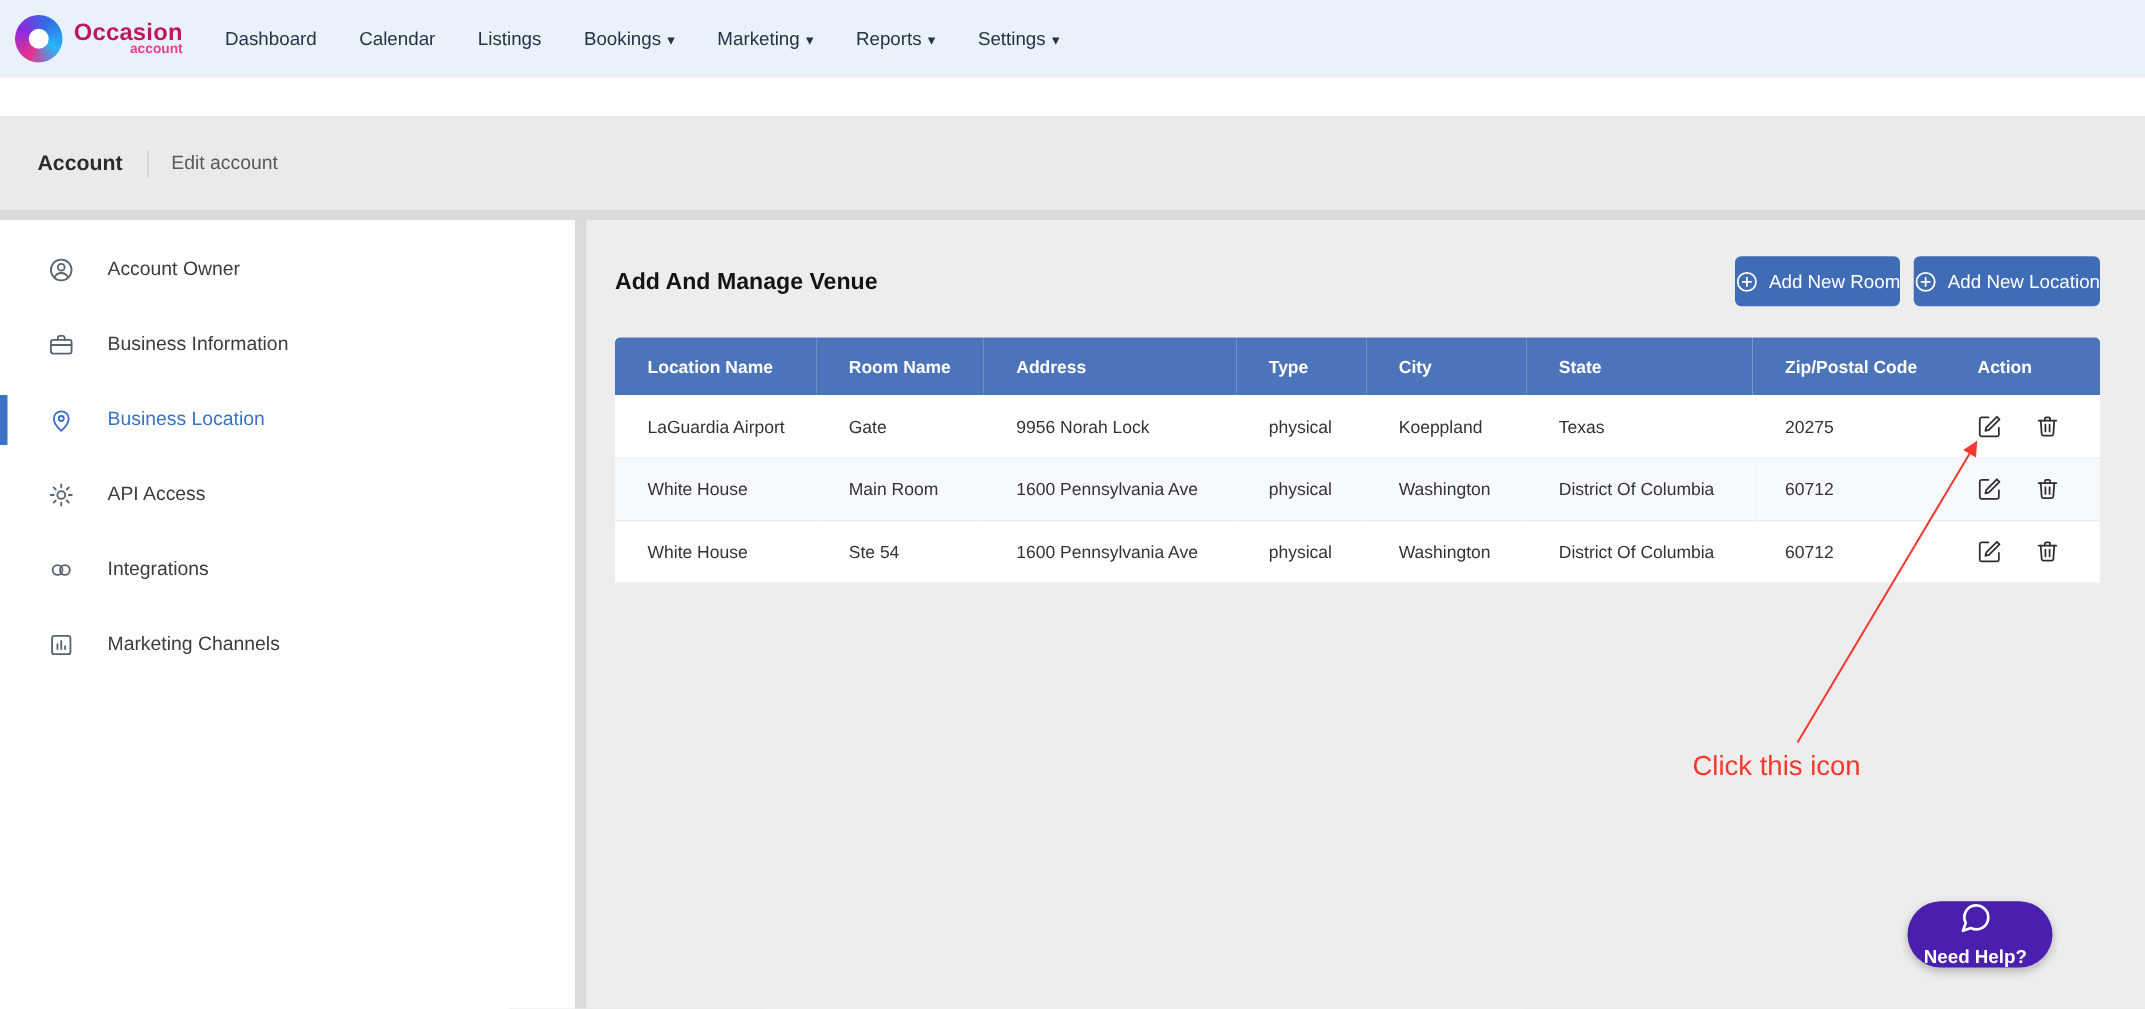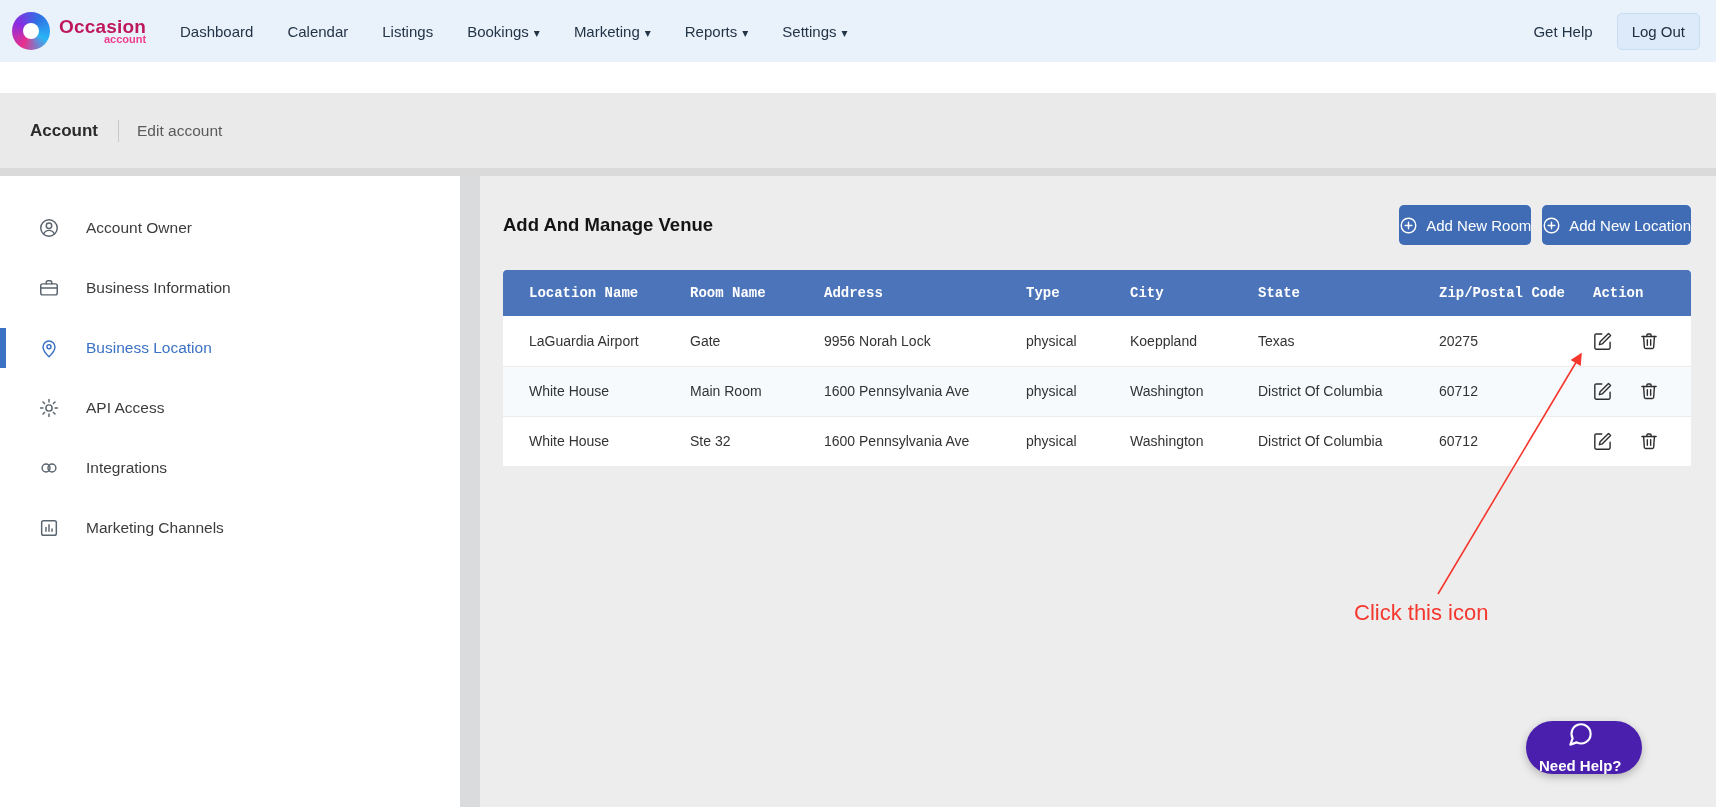--- a/index.html
+++ b/index.html
@@ -42,21 +42,21 @@
   
   .white-strip { height:31px; background:#ffffff; }
   .breadcrumb-bar { height:75px; background:#eaeaea; display:flex; align-items:center; padding-left:30px; }
   .bc-section { font-size:17px; font-weight:bold; color:#2b2b2b; }
   .bc-sep { width:1px; height:22px; background:#c9c9c9; margin:0 18px 0 20px; }
   .bc-current { font-size:15.5px; color:#5a5a5a; }
   .divider-strip { height:8px; background:#dadada; }
 
   
   .main { display:flex; height:631px; background:#d9dbdd; }
-  .sidebar { width:460px; background:#ffffff; padding-top:22px; flex-shrink:0; margin-right:20px; }
+  .sidebar { width:460px; background:#ffffff; padding-top:10px; flex-shrink:0; margin-right:9px; }
   .sidebar-item {
     height:60px; display:flex; align-items:center; gap:26px; padding-left:38px;
     position:relative; cursor:pointer; font-size:15.5px; color:#3c3c3c;
   }
   .sidebar-item svg { color:#5a646e; flex-shrink:0; }
   .sidebar-item.active { color:#3b72c4; }
   .sidebar-item.active svg { color:#3b72c4; }
   .sidebar-item.active::before {
     content:""; position:absolute; left:0; top:10px; bottom:10px; width:6px; background:#3b72c4;
   }
@@ -68,21 +68,21 @@
   .btn-primary {
     height:40px; background:#3f6cb5; color:#fff; border:none; border-radius:5px;
     font-size:15px; display:flex; align-items:center; gap:8px; padding:0 0;
     cursor:pointer; font-family:inherit; white-space:nowrap;
   }
 
   
   .venue-table { margin-top:25px; border-collapse:collapse; table-layout:fixed; width:1188px; background:#fff; }
   .venue-table thead th {
     background:#4b74ba; color:#fff; font-size:14px; font-weight:bold;
-    text-align:left; height:46px; padding:0 0 0 26px; white-space:nowrap;font-family:Liberation Mono, monospace;
+    text-align:left; height:46px; padding:0 0 0 26px; white-space:nowrap;
   }
   .venue-table thead th:first-child { border-top-left-radius:4px; }
   .venue-table thead th:last-child { border-top-right-radius:4px; }
   .venue-table tbody td {
     height:50px; font-size:14px; color:#333; padding:0 0 0 26px;
     border-bottom:1px solid #ececec; background:#fff; white-space:nowrap; overflow:hidden;
   }
   .venue-table tbody tr:nth-child(2) td { background:#f7fafd; }
   .actions { display:flex; align-items:center; gap:26px; }
   .icon-btn { background:none; border:none; padding:0; cursor:pointer; display:inline-flex; align-items:center; }
@@ -134,24 +134,20 @@
     <a class="nav-item">
         <span>Reports</span>
         <span class="caret"></span>
       </a>
     <a class="nav-item">
         <span>Settings</span>
         <span class="caret"></span>
       </a>
   </nav>
 
-  <div class="nav-right">
-    <a class="get-help">Get Help</a>
-    <button class="logout-btn">Log Out</button>
-  </div>
 </header>
 
 <div class="white-strip"></div>
 <div class="breadcrumb-bar">
   <span class="bc-section">Account</span>
   <span class="bc-sep"></span>
   <span class="bc-current">Edit account</span>
 </div>
 <div class="divider-strip"></div>
 
@@ -298,21 +294,21 @@
                     <path d="M9.5 6.5V4.8a1.3 1.3 0 0 1 1.3-1.3h2.4a1.3 1.3 0 0 1 1.3 1.3v1.7"></path>
                     <path d="M5.5 6.5l.9 13a1.5 1.5 0 0 0 1.5 1.4h8.2a1.5 1.5 0 0 0 1.5-1.4l.9-13"></path>
                     <path d="M10 10.5v6.5M14 10.5v6.5"></path>
                   </svg>
               </button>
             </div>
           </td>
         </tr>
         <tr>
           <td>White House</td>
-          <td>Ste 32</td>
+          <td>Ste 54</td>
           <td>1600 Pennsylvania Ave</td>
           <td>physical</td>
           <td>Washington</td>
           <td>District Of Columbia</td>
           <td>60712</td>
           <td>
             <div class="actions">
               <button class="icon-btn">
                 <svg width="20" height="20" viewBox="0 0 24 24" fill="none" stroke="#2e2e2e" stroke-width="1.7" stroke-linecap="round" stroke-linejoin="round">
                     <path d="M20.5 13.5V20a1.8 1.8 0 0 1-1.8 1.8H4A1.8 1.8 0 0 1 2.2 20V5.3A1.8 1.8 0 0 1 4 3.5h6.5"></path>

